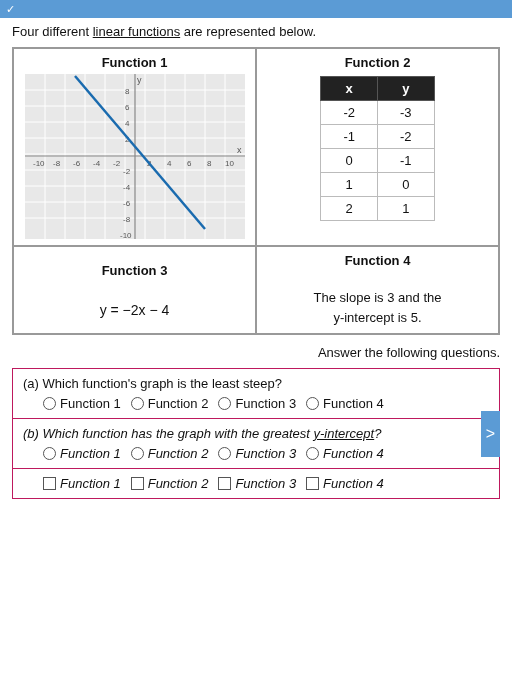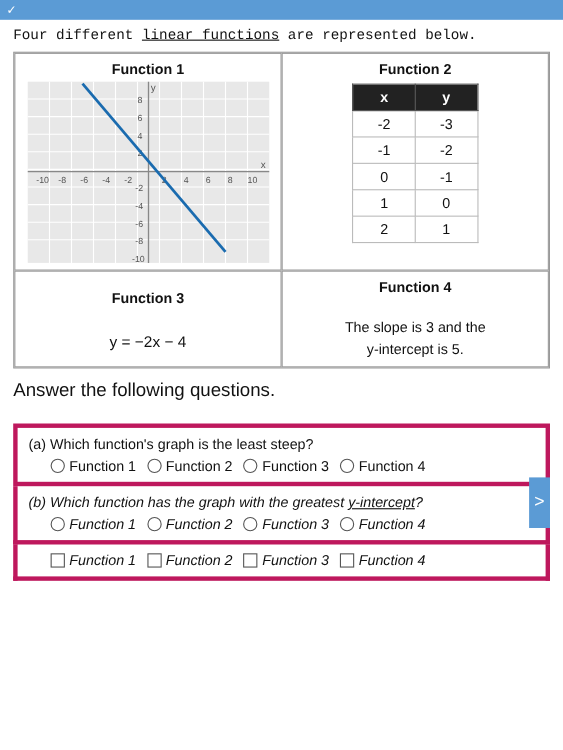--- a/index.html
+++ b/index.html
@@ -20,21 +20,20 @@
       align-items: center;
       padding: 0 6px;
     }
     .top-bar-chevron {
       color: white;
       font-size: 11px;
     }
     .intro {
       font-size: 13px;
       margin-bottom: 8px;
-      font-family: Liberation Mono, monospace;
     }
     .intro u { text-decoration: underline; }
     .grid-container {
       display: grid;
       grid-template-columns: 1fr 1fr;
       border: 1px solid #999;
       margin-bottom: 10px;
     }
     .grid-cell {
       border: 1px solid #999;
@@ -103,25 +102,26 @@
       min-height: 80px;
     }
     .func4-desc {
       font-size: 13px;
       text-align: center;
       margin-top: 16px;
       line-height: 1.5;
     }
     
     .questions-label {
-      font-size: 17px;
-      margin-bottom: 20px;
+      font-size: 13px;
+      margin-bottom: 8px;
+      text-align: right;
     }
     .question-box {
-      border: 4px solid #be185d;
+      border: 1px solid #be185d;
       margin-bottom: 0px;
       padding: 7px 10px 7px 10px;
     }
     .question-box + .question-box {
       border-top: none;
       font-style: italic;
     }
     .question-text {
       font-size: 13px;
       margin-bottom: 5px;

